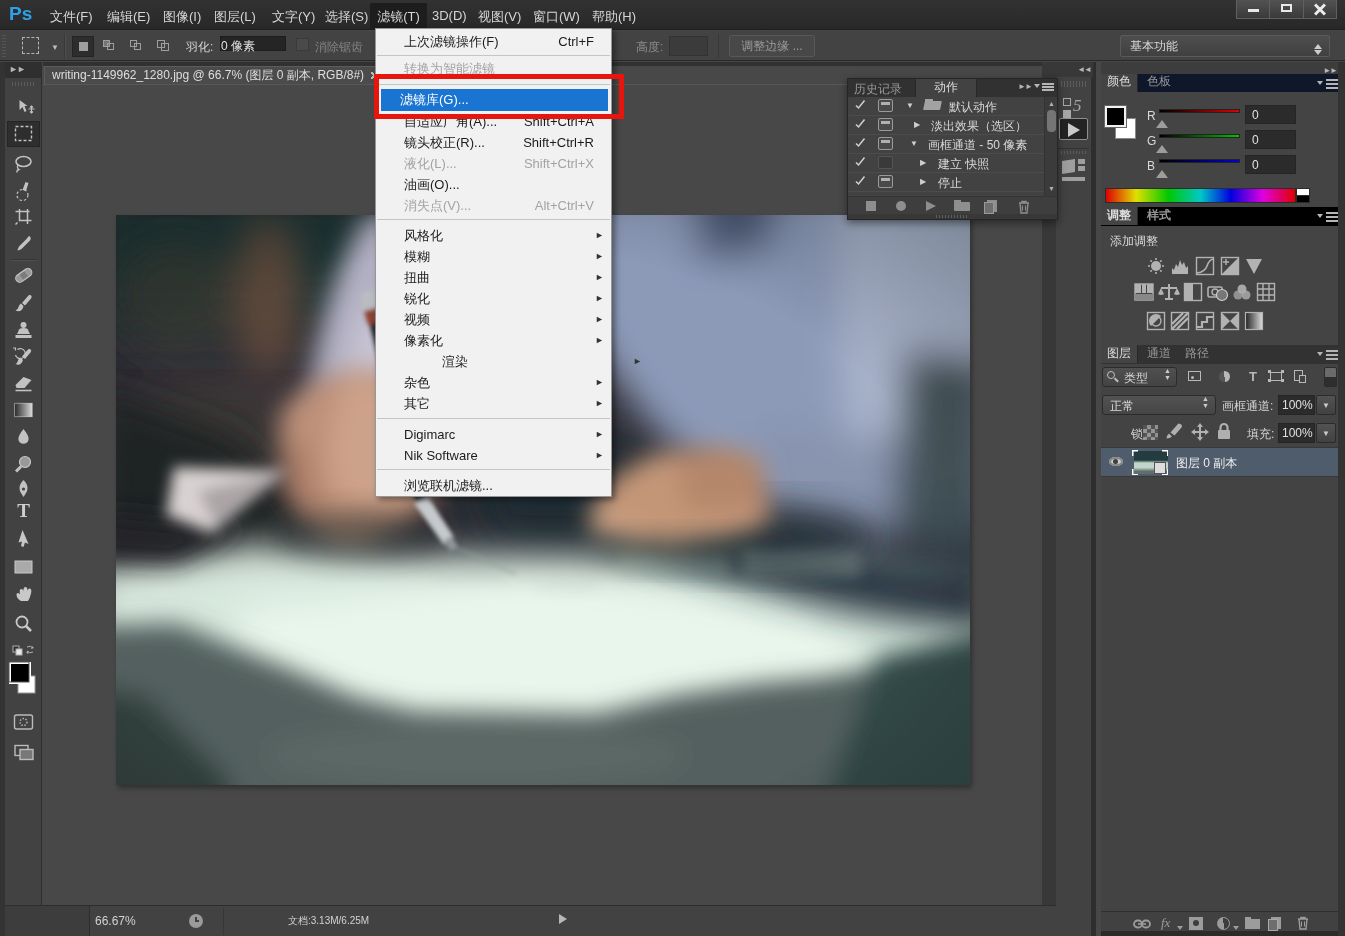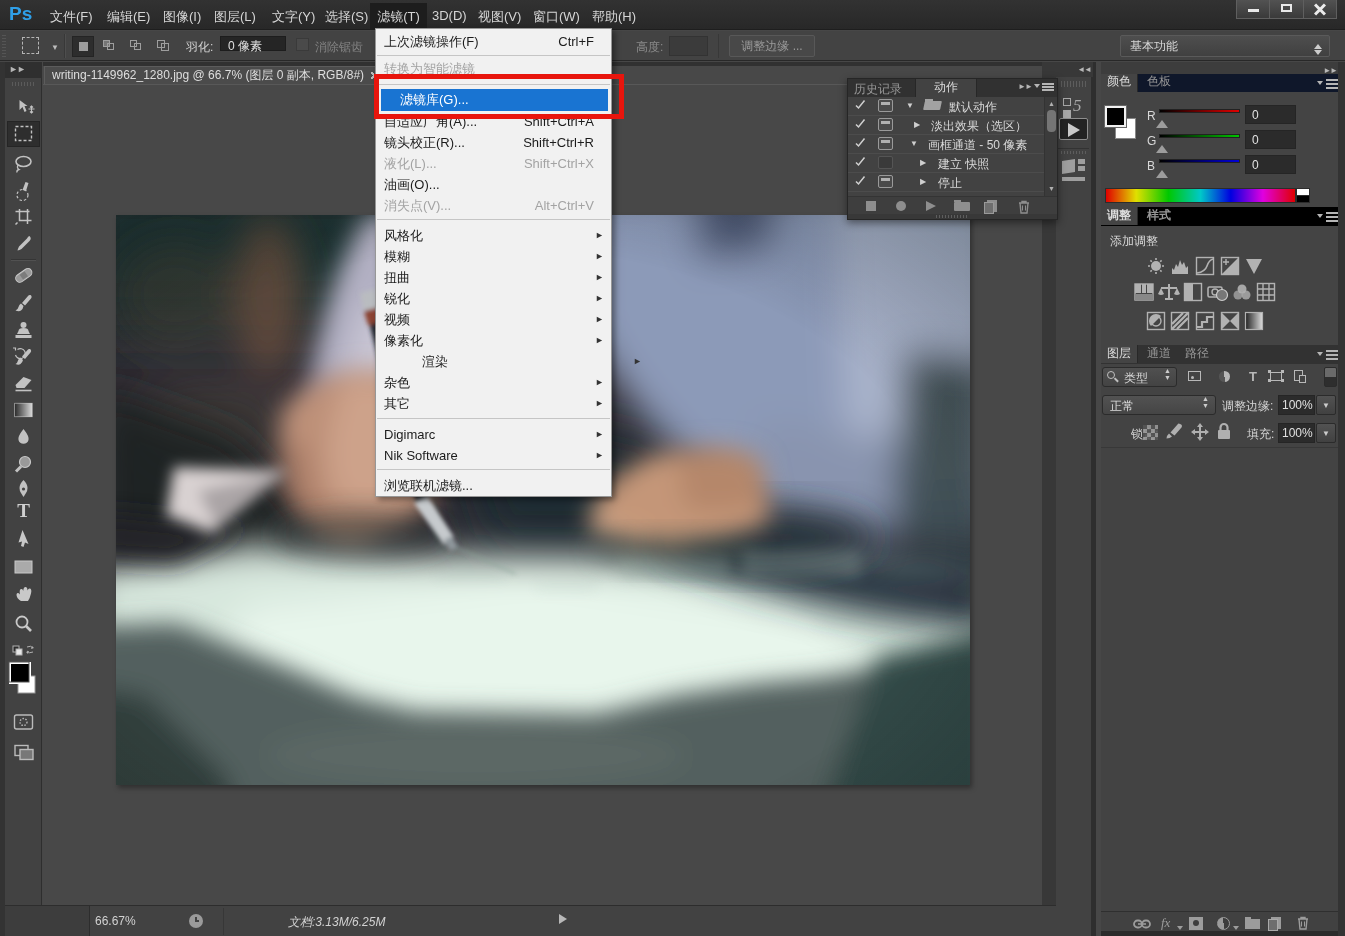--- a/index.html
+++ b/index.html
@@ -71,21 +71,21 @@
         <div style="width:7px;height:7px;border:1px solid #9e9e9e;margin:4px 0 0 4px;"></div>
         <div style="width:7px;height:7px;border:1px solid #9e9e9e;margin:-4px 0 0 8px;"></div>
       </div>
     <div class="abs modbtn" style="left:153px;">
         <div style="width:8px;height:8px;border:1px solid #9e9e9e;margin:4px 0 0 4px;"></div>
         <div style="width:8px;height:8px;border:1px solid #9e9e9e;margin:-5px 0 0 8px;"></div>
       </div>
     <style>.modbtn{top:5px;width:22px;height:21px;}</style>
 
     <div class="abs" style="left:186px;top:8px;color:#d2d2d2;font-size:12px;">羽化:</div>
-    <div class="abs" style="left:220px;top:5px;width:66px;height:15px;background:#252525;border:1px solid #1d1d1d;color:#e0e0e0;font-size:12px;line-height:19px;padding-left:7px;">0 像素</div>
+    <div class="abs" style="left:220px;top:5px;width:66px;height:15px;background:#252525;border:1px solid #1d1d1d;color:#e0e0e0;font-size:12px;line-height:19px;padding-left:0;">0 像素</div>
 
     <div class="abs" style="left:296px;top:7px;width:13px;height:13px;background:#4a4a4a;border:1px solid #3a3a3a;"></div>
     <div class="abs" style="left:315px;top:8px;color:#838383;font-size:12px;">消除锯齿</div>
 
     <div class="abs" style="left:636px;top:8px;color:#8a8a8a;font-size:12px;">高度:</div>
     <div class="abs" style="left:669px;top:5px;width:39px;height:20px;background:#3b3b3b;border:1px solid #333;"></div>
     <div class="abs" style="left:718px;top:3px;width:1px;height:24px;background:#383838;"></div>
 
     <div class="abs" style="left:729px;top:4px;width:86px;height:22px;background:#484848;border:1px solid #585858;border-radius:2px;color:#9b9b9b;font-size:12px;text-align:center;line-height:20px;">调整边缘 ...</div>
 
@@ -347,21 +347,21 @@
   <div class="abs" style="left:1042px;top:62px;width:14px;height:843px;background:#383838;"></div>
 
   <div class="abs" id="statusbar" style="left:5px;top:905px;width:1051px;height:31px;background:#424242;border-top:1px solid #2d2d2d;">
     <div class="abs" style="left:0;top:0;width:85px;height:31px;background:#3d3d3d;border-right:1px solid #2d2d2d;"></div>
     <div class="abs" style="left:90px;top:8px;color:#d2d2d2;font-size:12px;">66.67%</div>
     <div class="abs" style="left:184px;top:8px;width:14px;height:14px;border-radius:50%;background:#9a9a9a;">
         <div style="position:absolute;left:6px;top:3px;width:2px;height:5px;background:#424242;"></div>
         <div style="position:absolute;left:6px;top:6px;width:4px;height:2px;background:#424242;"></div>
       </div>
     <div class="abs" style="left:218px;top:2px;width:1px;height:27px;background:#373737;"></div>
-    <div class="abs" style="left:283px;top:8px;color:#d2d2d2;font-size:12px;font-style:italic;">文档:3.13M/6.25M</div>
+    <div class="abs" style="left:283px;top:8px;color:#d2d2d2;font-size:10px;">文档:3.13M/6.25M</div>
     <div class="abs" style="left:554px;top:8px;width:0;height:0;border:5px solid transparent;border-left:8px solid #b8b8b8;"></div>
   </div>
 
   <div class="abs" id="iconstrip" style="left:1056px;top:62px;width:40px;height:874px;background:#424242;border-right:5px solid #2e2e2e;">
     <div class="abs" style="left:0;top:0;width:37px;height:15px;background:#383838;color:#b8b8b8;font-size:8px;text-align:right;letter-spacing:-1px;line-height:15px;padding-right:2px;">◄◄</div>
     <div class="abs" style="left:5px;top:19px;width:25px;height:6px;background:repeating-linear-gradient(90deg,#5d5d5d 0 1px,transparent 1px 3px),repeating-linear-gradient(#424242 0 1px, transparent 1px 3px);"></div>
 
     <div class="abs" style="left:7px;top:36px;width:8px;height:8px;border:1.5px solid #a8a8a8;"></div>
     <div class="abs" style="left:7px;top:48px;width:8px;height:8px;background:#a8a8a8;"></div>
     <div class="abs" style="left:17px;top:34px;color:#a8a8a8;font-size:17px;font-family:'Liberation Serif',serif;font-style:italic;">5</div>
@@ -559,41 +559,56 @@
           <span style="position:absolute;left:2px;top:2px;width:9px;height:11px;border:1.5px solid #b8b8b8;"></span>
           <span style="position:absolute;left:7px;top:7px;width:7px;height:8px;background:#434343;border:1.5px solid #b8b8b8;"></span>
         </div>
       <div class="abs" style="left:223px;top:3px;width:13px;height:20px;background:linear-gradient(#6a6a6a 0 50%,#2e2e2e 50% 100%);border:1px solid #2b2b2b;border-radius:2px;"></div>
       <style>.fico{position:absolute;top:4px;width:18px;height:18px;}</style>
 
       <div class="abs" style="left:1px;top:31px;width:114px;height:20px;background:linear-gradient(#525252,#454545);border:1px solid #2b2b2b;border-radius:3px;color:#dcdcdc;">
         <span class="abs" style="left:7px;top:2px;">正常</span>
         <span class="abs" style="right:6px;top:-1px;font-size:7px;color:#ccc;">▲<br>▼</span>
       </div>
-      <div class="abs" style="left:121px;top:34px;color:#d4d4d4;">调整边缘:</div>
+      <div class="abs" style="left:121px;top:34px;color:#d4d4d4;">画框通道:</div>
       <div class="abs" style="left:177px;top:31px;width:37px;height:20px;background:#2b2b2b;border:1px solid #252525;color:#e0e0e0;line-height:19px;padding-left:3px;">100%</div>
       <div class="abs" style="left:215px;top:31px;width:20px;height:20px;background:linear-gradient(#525252,#414141);border:1px solid #2b2b2b;border-radius:2px;color:#ccc;font-size:8px;text-align:center;line-height:19px;">▼</div>
 
       <div class="abs" style="left:6px;top:62px;color:#d4d4d4;margin-left:24px;">锁定:</div>
       <div class="abs" style="left:42px;top:61px;width:15px;height:15px;background:repeating-conic-gradient(#999 0 25%,#555 0 50%) 0 0/8px 8px;opacity:.9;"></div>
       <svg class="abs" style="left:63px;top:58px;" width="22" height="20" viewBox="0 0 22 20">
           <path d="M16,2 q3,1 1.5,3.5 l-7,8 l-4,-3 l7,-8 q1,-1.5 2.5,-0.5 Z M5,11.5 q-2,1.5 -2.5,5 q3.5,0 5.5,-2 Z" fill="#b0b0b0"></path>
         </svg>
       <svg class="abs" style="left:89px;top:58px;" width="20" height="20" viewBox="0 0 20 20">
           <path d="M10,1 L13,5 H11 V9 H15 V7 L19,10 L15,13 V11 H11 V15 H13 L10,19 L7,15 H9 V11 H5 V13 L1,10 L5,7 V9 H9 V5 H7 Z" fill="#b0b0b0"></path>
         </svg>
       <svg class="abs" style="left:114px;top:57px;" width="18" height="20" viewBox="0 0 18 20">
           <rect x="3" y="9" width="12" height="9" rx="1" fill="#b0b0b0"></rect>
           <path d="M5.5,9 V6.5 a3.5,3.5 0 0 1 7,0 V9" fill="none" stroke="#b0b0b0" stroke-width="2.2"></path>
         </svg>
       <div class="abs" style="left:146px;top:62px;color:#d4d4d4;">填充:</div>
       <div class="abs" style="left:177px;top:59px;width:37px;height:20px;background:#2b2b2b;border:1px solid #252525;color:#e0e0e0;line-height:19px;padding-left:3px;">100%</div>
       <div class="abs" style="left:215px;top:59px;width:20px;height:20px;background:linear-gradient(#525252,#414141);border:1px solid #2b2b2b;border-radius:2px;color:#ccc;font-size:8px;text-align:center;line-height:19px;">▼</div>
 
       <div class="abs" style="left:0;top:83px;width:244px;height:1px;background:#383838;"></div>
+      <div class="abs lrow" style="top:84px;background:#4e5c6c;">
+        <span class="leye"></span>
+        <span class="lthumb"></span>
+        <span class="abs" style="left:31px;top:2px;width:36px;height:25px;background:
+          linear-gradient(#fff,#fff) left top/6px 1.5px no-repeat,
+          linear-gradient(#fff,#fff) left top/1.5px 6px no-repeat,
+          linear-gradient(#fff,#fff) right top/6px 1.5px no-repeat,
+          linear-gradient(#fff,#fff) right top/1.5px 6px no-repeat,
+          linear-gradient(#fff,#fff) left bottom/6px 1.5px no-repeat,
+          linear-gradient(#fff,#fff) left bottom/1.5px 6px no-repeat,
+          linear-gradient(#fff,#fff) right bottom/6px 1.5px no-repeat,
+          linear-gradient(#fff,#fff) right bottom/1.5px 6px no-repeat;"></span>
+        <span class="lbadge"></span>
+        <span class="abs" style="left:75px;top:7px;color:#eee;">图层 0 副本</span>
+      </div>
       <style>
         .lrow{position:absolute;left:0;width:244px;height:29px;border-bottom:1px solid #383838;}
         .leye{position:absolute;left:8px;top:9px;width:14px;height:9px;border-radius:50%;background:#cfcfcf;box-shadow:inset 0 0 0 2px #888;}
         .leye::after{content:"";position:absolute;left:4px;top:2px;width:5px;height:5px;border-radius:50%;background:#3e3e3e;}
         .lthumb{position:absolute;left:33px;top:3px;width:34px;height:23px;background:linear-gradient(180deg,#233c40 0 40%,#c2d5cb 52% 72%,#5f6f6b 88% 100%);}
         .lbadge{position:absolute;left:53px;top:14px;width:12px;height:12px;background:#ddd;border:1px solid #555;}
       </style>
 
       <div class="abs" style="left:0;top:547px;width:244px;height:20px;background:#414141;border-top:1px solid #2f2f2f;color:#9c9c9c;">
         <svg class="abs" style="left:32px;top:6px;" width="18" height="12" viewBox="0 0 18 12">
@@ -739,21 +754,21 @@
     <div class="mrow" style="top:322px;margin-left:38px;">渲染<span class="marr">►</span></div>
     <div class="mrow" style="top:343px;">杂色<span class="marr">►</span></div>
     <div class="mrow" style="top:364px;">其它<span class="marr">►</span></div>
     <div class="msep" style="top:389px;"></div>
     <div class="mrow" style="top:395px;">Digimarc<span class="marr">►</span></div>
     <div class="mrow" style="top:416px;">Nik Software<span class="marr">►</span></div>
     <div class="msep" style="top:440px;"></div>
     <div class="mrow" style="top:446px;">浏览联机滤镜...</div>
   </div>
   <style>
-    .mrow{position:absolute;left:0;width:237px;height:21px;line-height:21px;padding-left:8px;white-space:nowrap;}
+    .mrow{position:absolute;left:0;width:237px;height:21px;line-height:21px;padding-left:28px;white-space:nowrap;}
     .mgray{color:#a3a3a3;}
     .msc{position:absolute;right:19px;}
     .marr{position:absolute;right:9px;font-size:9px;color:#333;}
     .msep{position:absolute;left:1px;width:233px;border-top:1px solid #c5c5c5;}
   </style>
 
   <div class="abs" style="left:374px;top:74px;width:250px;height:45px;border:5px solid #e8150d;"></div>
 
 </div>
 

